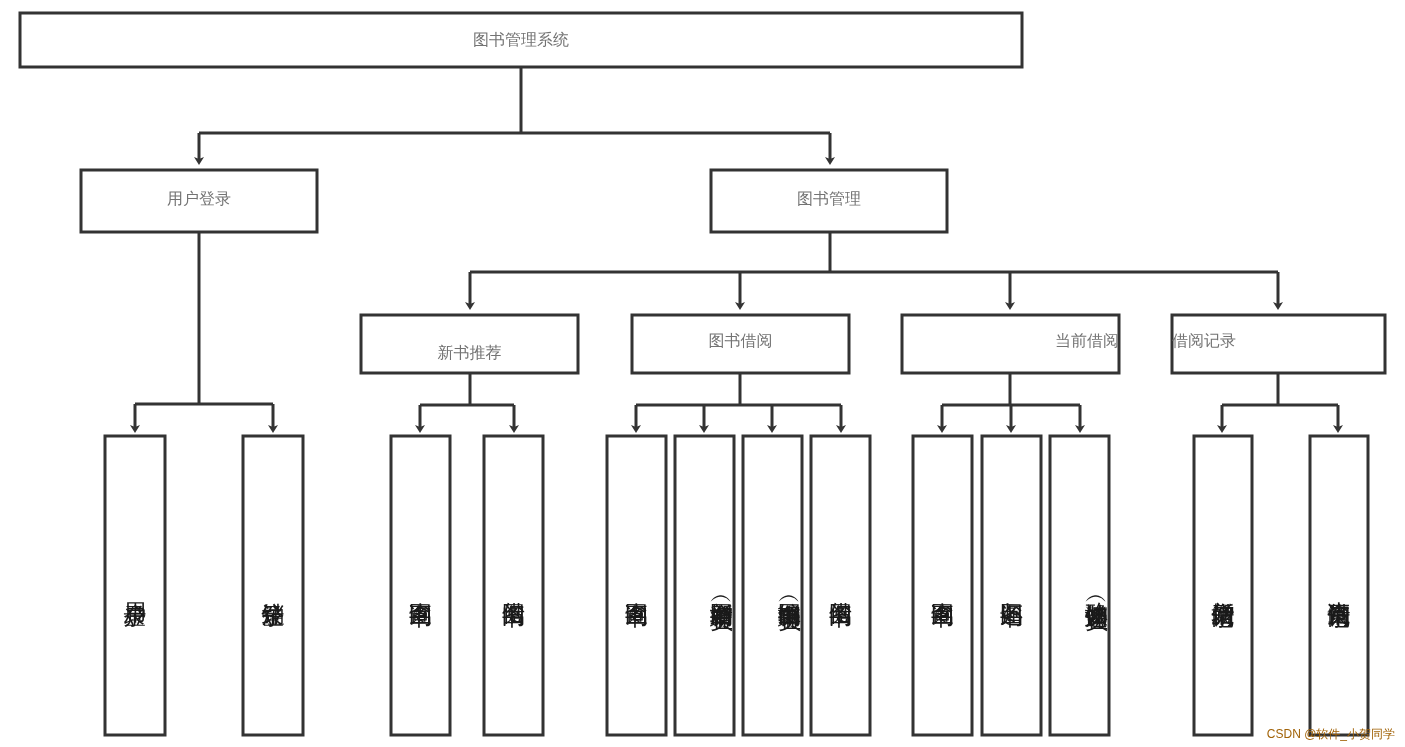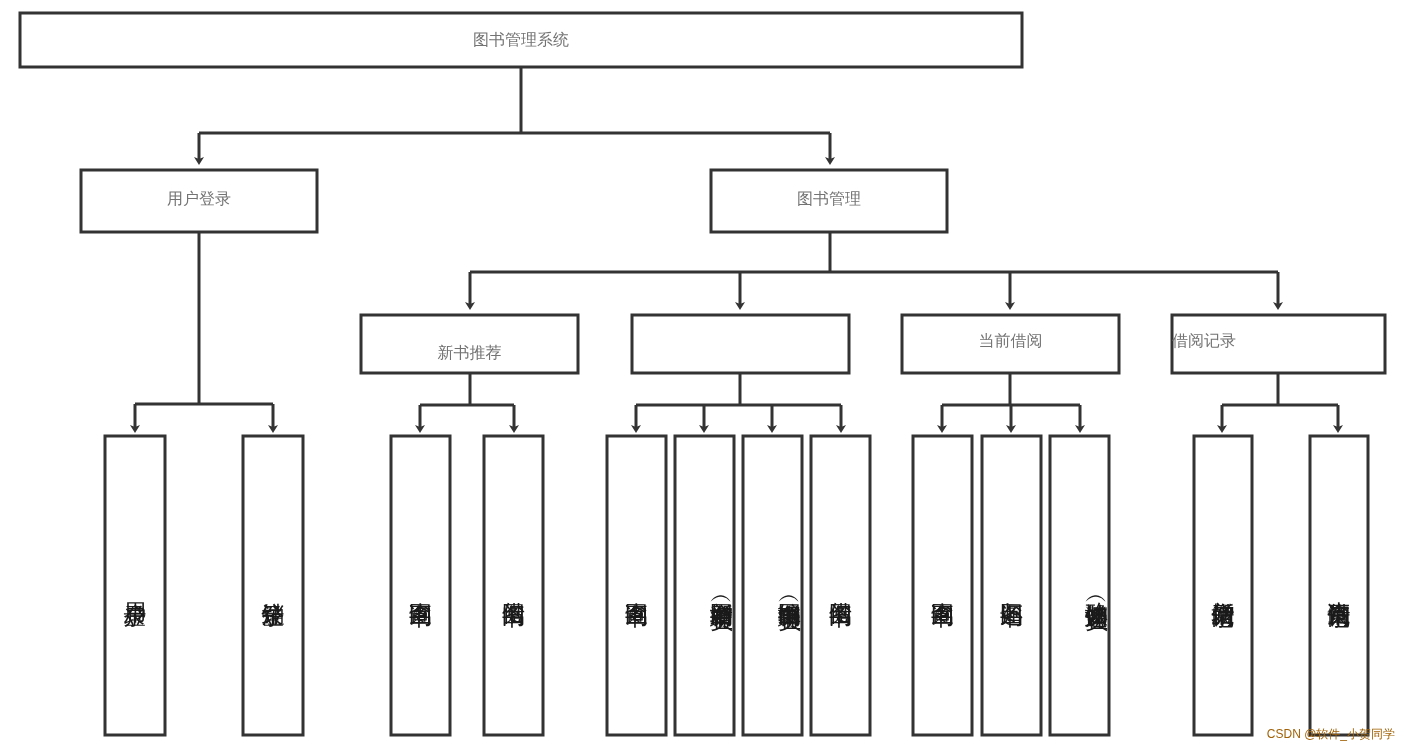--- a/index.html
+++ b/index.html
@@ -106,21 +106,22 @@
     <rect class="node-box" x="1194" y="436" width="58" height="299"></rect>
     <rect class="node-box" x="1310" y="436" width="58" height="299"></rect>
   </svg>
 
   <div class="htext" style="left:0;top:30px;width:1042px;text-align:center;">图书管理系统</div>
 
   <div class="htext" style="left:81px;top:189px;width:236px;text-align:center;">用户登录</div>
   <div class="htext" style="left:711px;top:189px;width:236px;text-align:center;">图书管理</div>
 
   <div class="htext" style="left:361px;top:331px;width:217px;text-align:center;margin-top:12px;">新书推荐</div>
-  <div class="htext" style="left:902px;top:331px;width:217px;text-align:center;font-family:Liberation Serif, serif;">当前借阅</div>
+  <div class="htext" style="left:632px;top:331px;width:217px;text-align:center;">图书借阅</div>
+  <div class="htext" style="left:902px;top:331px;width:217px;text-align:right;font-family:Liberation Serif, serif;">当前借阅</div>
   <div class="htext" style="left:1172px;top:331px;width:213px;">借阅记录</div>
 
   <div class="vtext" style="left:105px;top:436px;width:60px;height:299px;display:flex;align-items:center;justify-content:center;">用户登录</div>
   <div class="vtext" style="left:243px;top:436px;width:60px;height:299px;display:flex;align-items:center;justify-content:center;">注销登录</div>
 
   <div class="vtext" style="left:391px;top:436px;width:59px;height:299px;display:flex;align-items:center;justify-content:center;">查询图书</div>
   <div class="vtext" style="left:484px;top:436px;width:59px;height:299px;display:flex;align-items:center;justify-content:center;">借阅图书</div>
 
   <div class="vtext" style="left:607px;top:436px;width:59px;height:299px;display:flex;align-items:center;justify-content:center;">查询图书</div>
   <div class="vtext" style="left:675px;top:436px;width:59px;height:299px;display:flex;align-items:flex-start;justify-content:center;padding-top:6px;box-sizing:border-box;">新增图书（管理员）</div>

